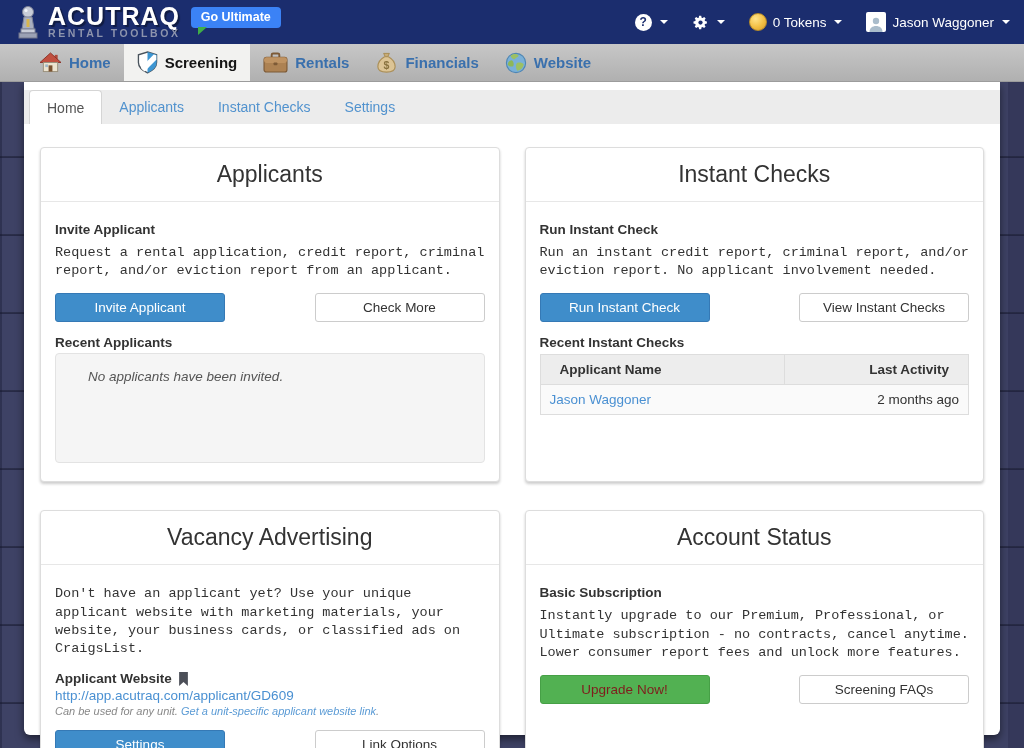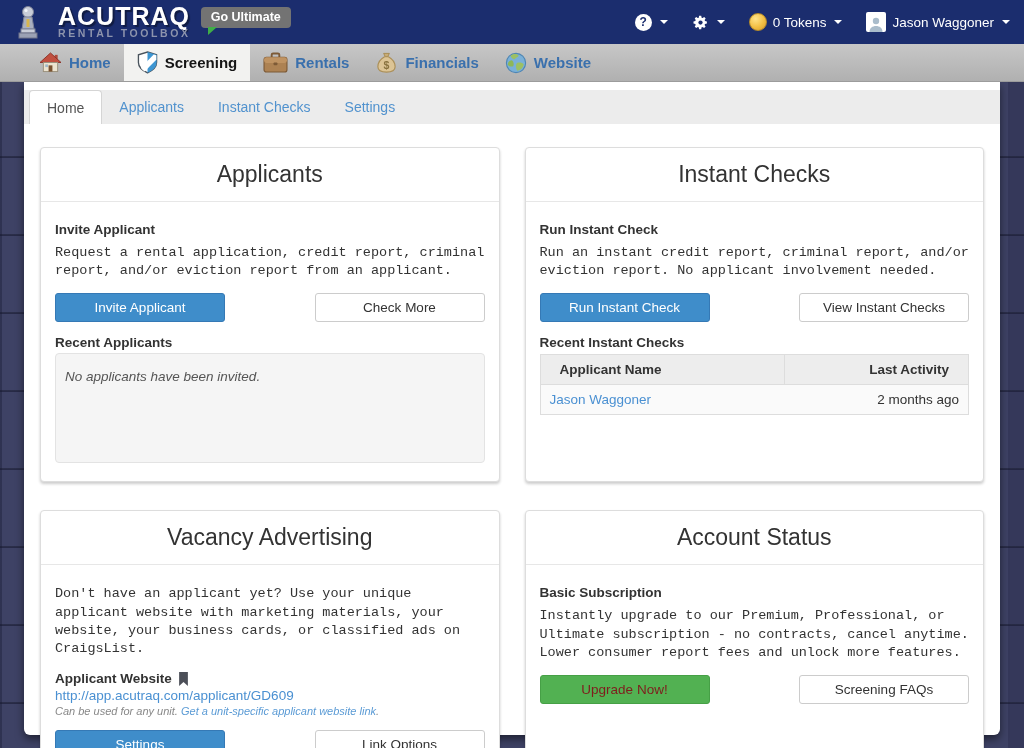--- a/index.html
+++ b/index.html
@@ -14,30 +14,30 @@
       repeating-linear-gradient(90deg, rgba(255,255,255,.03) 0 48px, rgba(0,0,0,.06) 48px 96px);
     background-size: 100% 78px, 96px 100%, 100% 78px, 192px 100%;
     position:relative;
   }
 
   
   .topbar {
     height:44px; background:#1b2d6e; display:flex; align-items:center;
     padding:0 14px 0 16px; position:relative; z-index:5;
   }
-  .brand { display:flex; align-items:center; gap:18px; }
+  .brand { display:flex; align-items:center; gap:8px; }
   .brand-name {
     color:#fff; font-size:25px; font-weight:800; letter-spacing:1px;
     line-height:21px; text-shadow:2px 2px 1px rgba(0,0,0,.4);
   }
   .brand-sub {
     color:#8d94ad; font-size:10.5px; font-weight:bold; letter-spacing:2.6px; line-height:12px;
   }
   .go-ultimate {
-    position:relative; margin:-10px 0 0 10px; background:#737373; color:#fff;
+    position:relative; margin:-10px 0 0 10px; background:#3b82f6; color:#fff;
     font-size:12.5px; font-weight:bold; padding:3px 10px 4px; border-radius:4px;
     cursor:pointer; text-decoration:none; display:inline-block;
   }
   .go-ultimate::after {
     content:""; position:absolute; left:7px; bottom:-7px; width:0; height:0;
     border-top:8px solid #3fae47; border-right:9px solid transparent;
   }
   .topbar-right { margin-left:auto; display:flex; align-items:center; gap:24px; }
   .tb-item { display:flex; align-items:center; gap:6px; color:#fff; font-size:13.5px; cursor:pointer; }
   .caret {
@@ -107,21 +107,21 @@
   .btn-row { display:flex; justify-content:space-between; margin:3px 0 13px; }
   .btn {
     display:inline-block; width:170px; padding:6px 0; text-align:center;
     font-size:13.5px; border-radius:3px; cursor:pointer; text-decoration:none;
   }
   .btn-primary { background:#3f8dca; border:1px solid #3579b5; color:#fff; }
   .btn-default { background:#fff; border:1px solid #ccc; color:#333; }
   .btn-success { background:#52b152; border:1px solid #46a046; color:#7f1d1d; }
   .well {
     background:#f5f5f5; border:1px solid #e3e3e3; border-radius:4px;
-    height:110px; padding:15px 9px; font-style:italic; color:#555; margin-top:3px;
+    height:110px; padding:15px 32px; font-style:italic; color:#555; margin-top:3px;
   }
   table.recent { width:100%; border-collapse:collapse; margin-top:4px; font-size:13.5px; }
   table.recent th {
     background:#ededed; border:1px solid #ddd; font-weight:bold; text-align:left;
     padding:7px 19px;
   }
   table.recent th.num, table.recent td.num { text-align:right; }
   table.recent td {
     background:#fafafa; border:1px solid #ddd; border-top:none; padding:7px 9px;
   }

